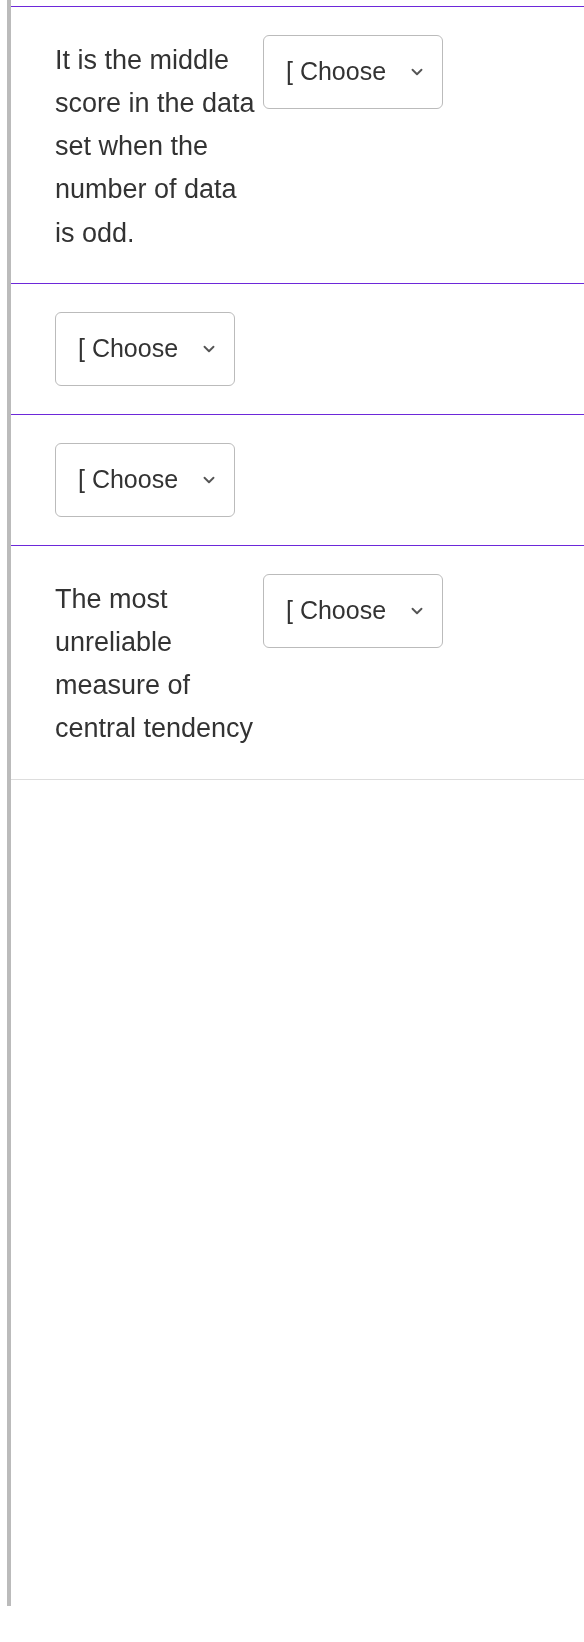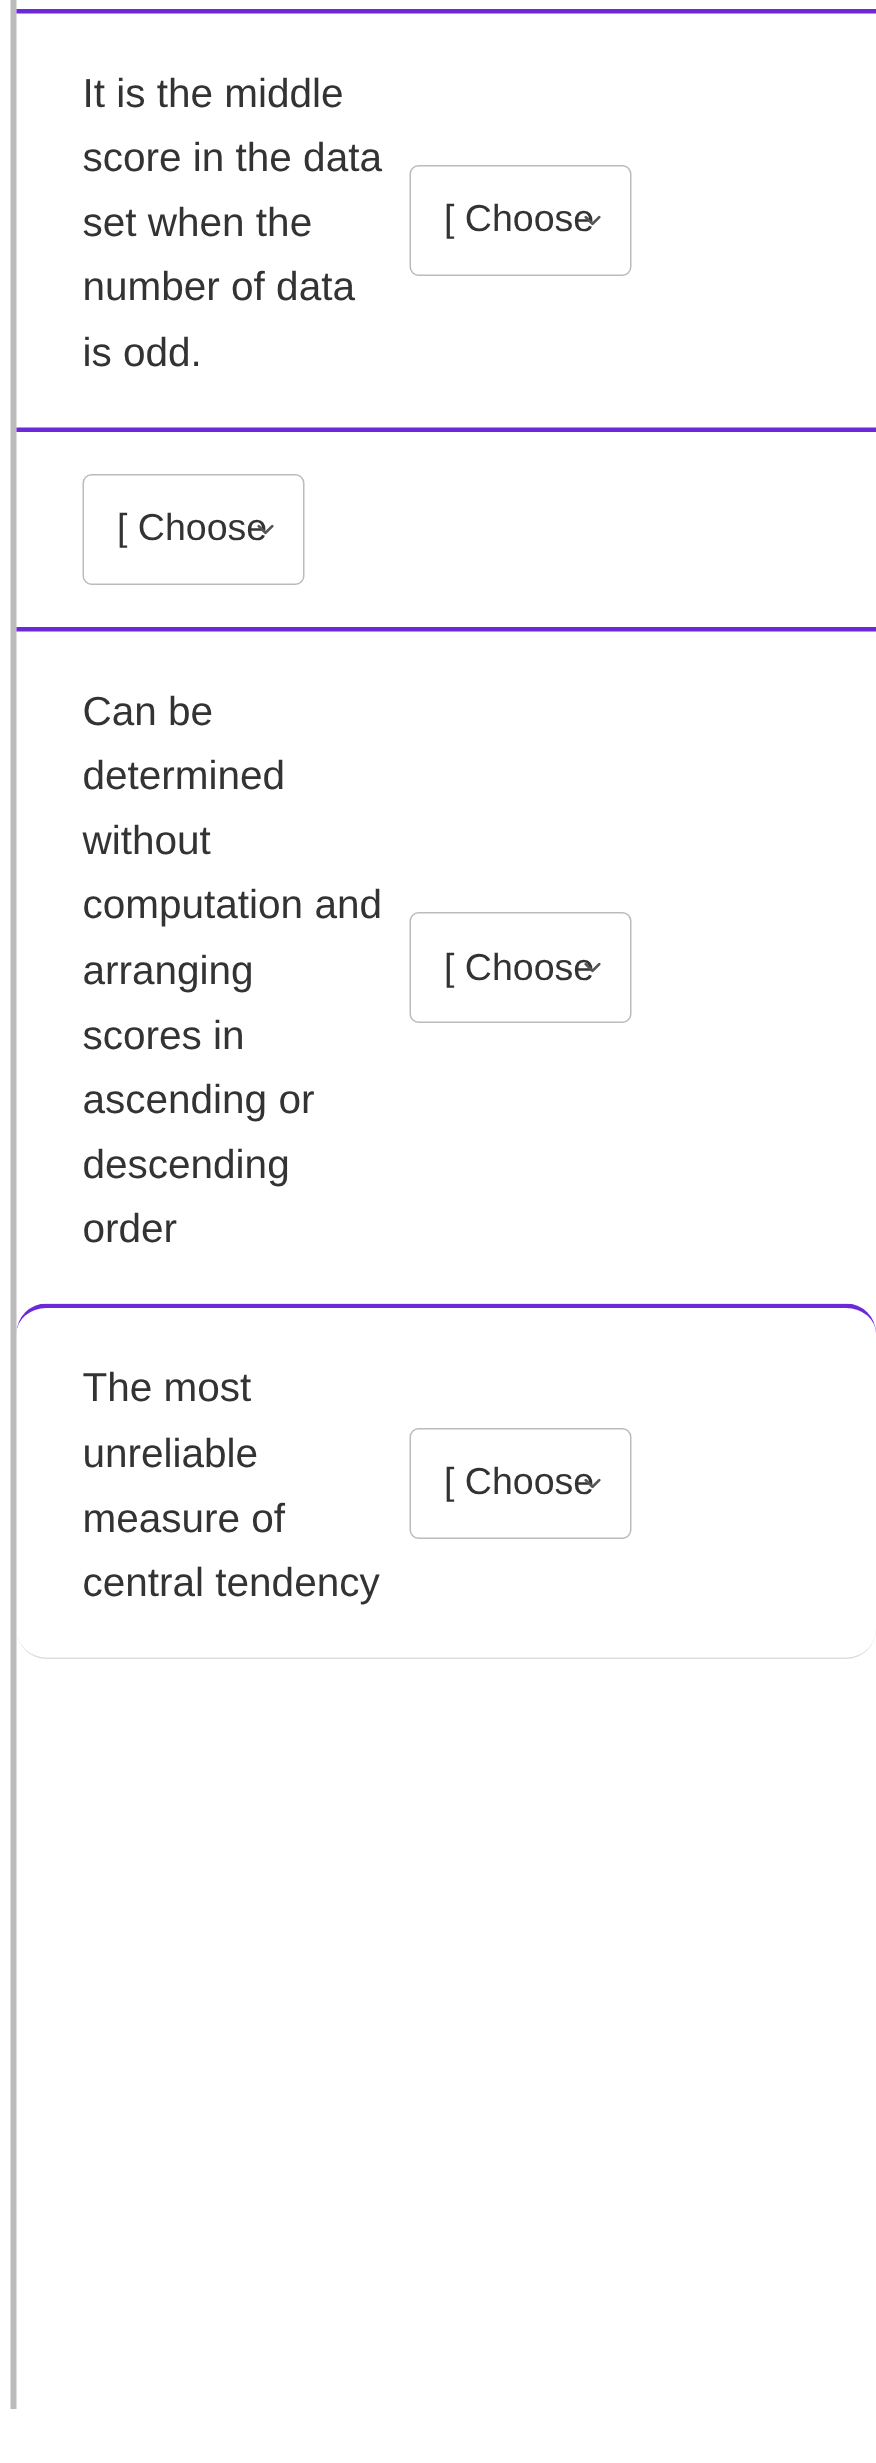--- a/index.html
+++ b/index.html
@@ -18,50 +18,49 @@
   }
   .prev-text {
     color: #333;
     font-size: 27px;
     line-height: 1.55;
     padding: 0 0 0 44px;
     margin-top: -36px;
     width: 210px;
   }
   .row {
-    border-top: 3px solid #6d28d9;
+    border-top: 1px solid #6d28d9;
     padding: 28px 0 28px 44px;
     display: flex;
-    align-items: center;
-    gap: 18px;
+    align-items: flex-start;
+    gap: 8px;
   }
   .row:first-of-type {
     margin-top: 60px;
   }
   .row:last-of-type {
     border-bottom: 1px solid #ddd;
-    border-radius: 20px;
   }
   .prompt {
     color: #333;
     font-size: 27px;
     line-height: 1.6;
     width: 200px;
     flex: 0 0 200px;
     padding-top: 4px;
   }
   .select-wrap {
     flex: 0 0 auto;
   }
   .select {
     border: 1px solid #bbb;
     border-radius: 6px;
     background: #fff;
     height: 74px;
-    width: 148px;
+    width: 180px;
     padding: 0 48px 0 22px;
     font-size: 25px;
     color: #333;
     display: flex;
     align-items: center;
     position: relative;
     cursor: pointer;
     overflow: hidden;
     white-space: nowrap;
   }
@@ -104,21 +103,20 @@
         <span class="chevron">
           <svg viewBox="0 0 24 24" width="18" height="18">
               <path d="M6 9l6 6 6-6" fill="none" stroke="#555" stroke-width="2.5" stroke-linecap="round" stroke-linejoin="round"></path>
             </svg>
         </span>
       </div>
     </div>
   </div>
 
   <div class="row">
-    <div class="prompt">Can be determined without computation and arranging scores in ascending or descending order</div>
     <div class="select-wrap">
       <div class="select">
         <span>[ Choose</span>
         <span class="chevron">
           <svg viewBox="0 0 24 24" width="18" height="18">
               <path d="M6 9l6 6 6-6" fill="none" stroke="#555" stroke-width="2.5" stroke-linecap="round" stroke-linejoin="round"></path>
             </svg>
         </span>
       </div>
     </div>

